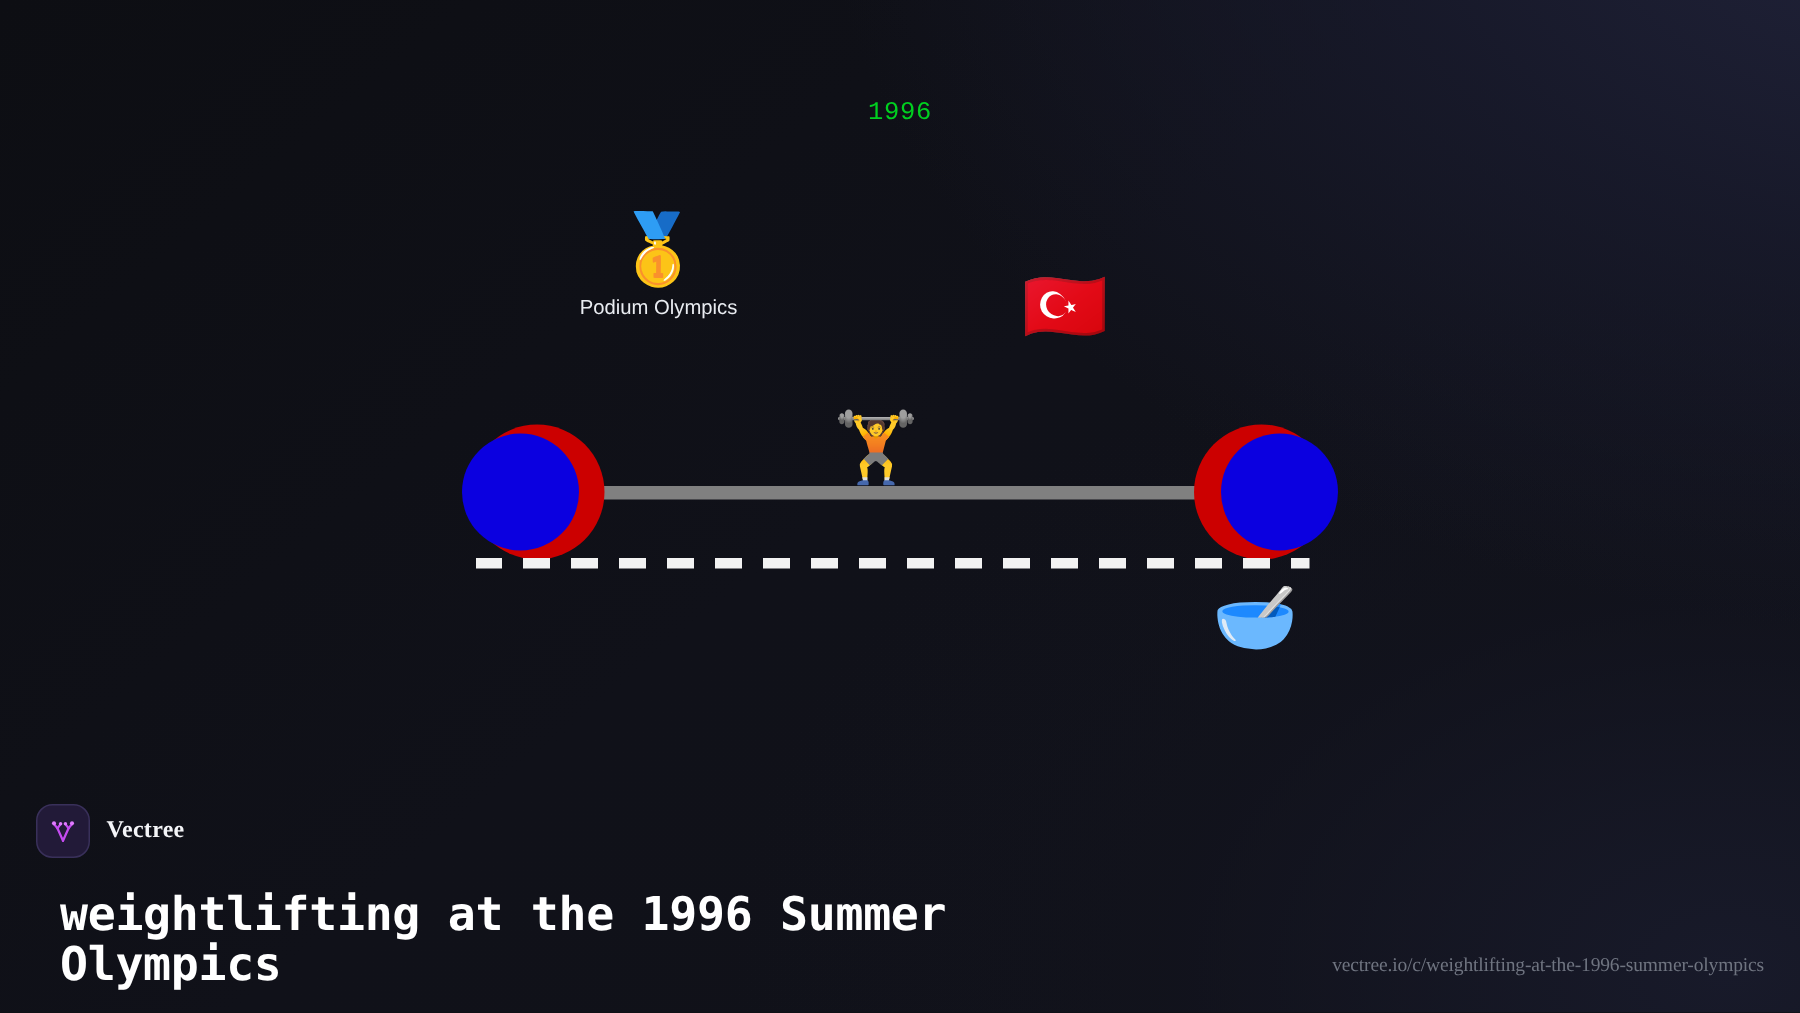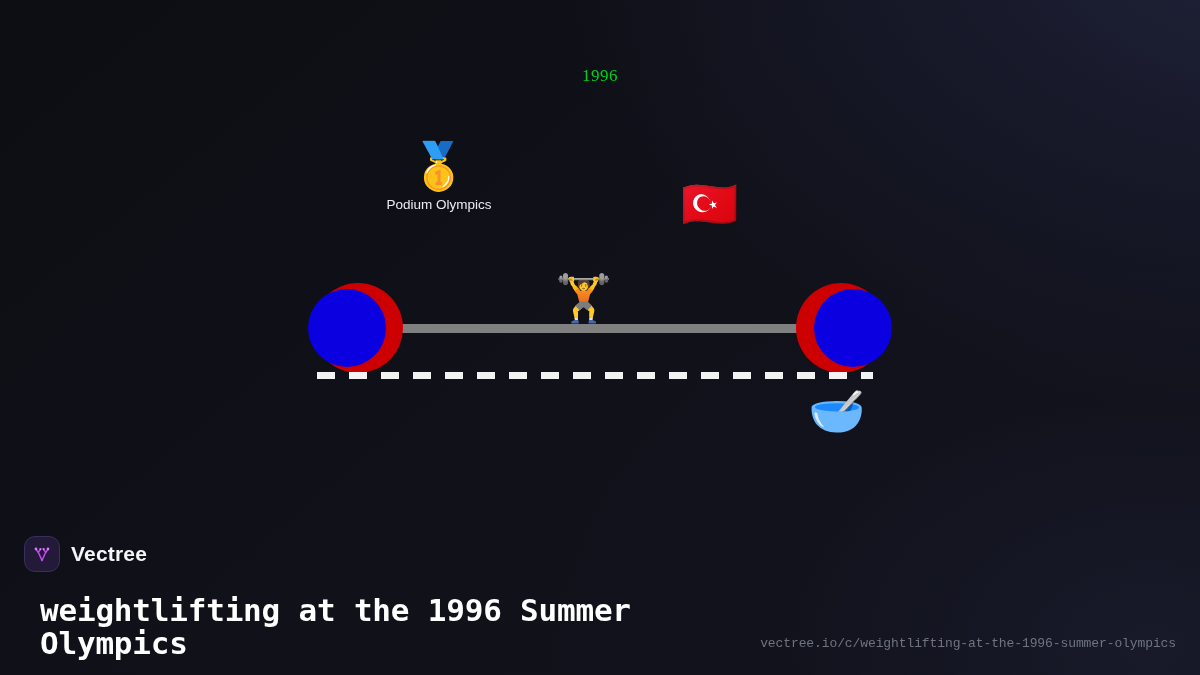--- a/index.html
+++ b/index.html
@@ -23,21 +23,21 @@
   }
 
   
   #graph { position: absolute; inset: 0; }
 
   .year-label {
     position: absolute;
     left: 0; right: 0;
     top: 66px;
     text-align: center;
-    font-family: Liberation Serif, serif;
+    font-family: Liberation Mono, monospace;
     font-size: 17px;
     letter-spacing: 0.5px;
     color: #00d020;
   }
 
   
   .node { position: absolute; }
   .disc { position: absolute; border-radius: 50%; }
   .disc-red  { background: #cc0000; }
   .disc-blue { background: #0b00e0; }
@@ -96,22 +96,22 @@
     width: 34px; height: 34px;
     border-radius: 11px;
     background: #221a38;
     border: 1px solid #39305a;
     display: flex;
     align-items: center;
     justify-content: center;
     flex: 0 0 auto;
   }
   .brand-name {
-    font-family: Liberation Sans, sans-serif;
-    font-size: 21px;
+    font-family: Liberation Serif, serif;
+    font-size: 16px;
     font-weight: 700;
     color: #f4f5f8;
     letter-spacing: 0.2px;
     text-align: right;
   }
   .page-title {
     position: absolute;
     left: 24px;
     top: 48px;
     width: 720px;
@@ -120,21 +120,21 @@
     font-size: 31px;
     font-weight: 700;
     line-height: 33px;
     letter-spacing: -0.2px;
     color: #ffffff;
   }
   .page-url {
     position: absolute;
     right: 24px;
     bottom: 24px;
-    font-family: Liberation Mono, monospace;
+    font-family: Liberation Serif, serif;
     font-size: 13px;
     color: #6f7480;
     letter-spacing: -0.1px;
   }
 </style>
 </head>
 <body>
 
 <div id="stage">
 

